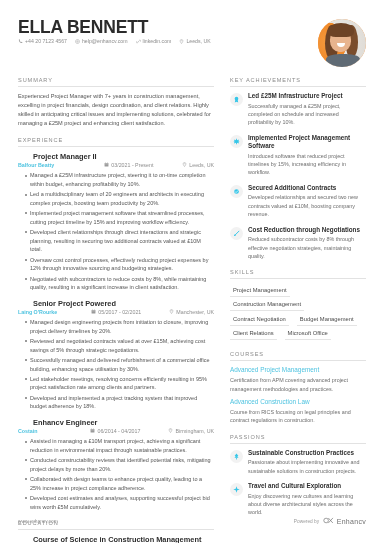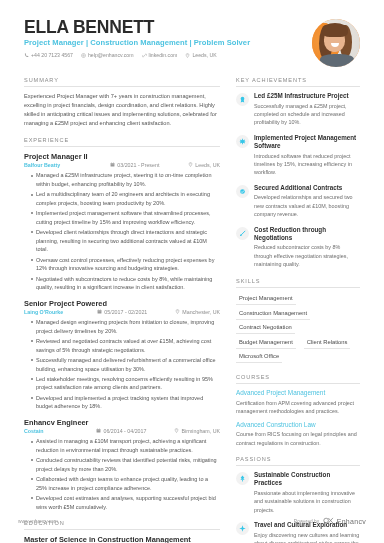--- a/index.html
+++ b/index.html
@@ -13,21 +13,21 @@
     font-family: "Liberation Sans", sans-serif;
     color: #3d3d3d;
     overflow: hidden;
   }
   .page {
     width: 384px;
     height: 543px;
     position: relative;
     background: #fff;
     box-sizing: border-box;
-    padding: 0 24px;
+    padding: 0 18px;
   }
 
   
   .header {
     display: flex;
     align-items: flex-start;
     justify-content: space-between;
     padding-top: 18px;
   }
   .header-left { flex: 1; min-width: 0; }
@@ -146,20 +146,21 @@
 
   
   .entry { margin-bottom: 7px; }
   .entry:last-child { margin-bottom: 0; }
   .entry-title {
     font-size: 7.4px;
     font-weight: bold;
     color: #2f2f2f;
     line-height: 1.25;
     margin-bottom: 1px;
+    margin-left: 15px;
   }
   .entry-meta {
     display: flex;
     align-items: center;
     font-size: 5.3px;
     margin-bottom: 3px;
   }
   .entry-org {
     color: #4ec3e0;
     font-weight: bold;
@@ -283,21 +284,20 @@
   }
 </style>
 </head>
 <body>
 
 <div class="page">
 
   <div class="header">
     <div class="header-left">
       <div class="name">ELLA BENNETT</div>
-      <div class="title-line">Project Manager | Construction Management | Problem Solver</div>
       <div class="contacts">
 
         <div class="contact">
           <span>
             <svg width="5" height="5" viewBox="0 0 16 16">
                 <path d="M3 1.5 5 1l1.5 3-1.4 1a9 9 0 0 0 5 5l1-1.4 3 1.5-.5 2c-.2.7-1 1-1.7.9C7 12.4 3.6 9 2.6 3.2c-.1-.7.2-1.5.9-1.7z" fill="#9a9a9a"></path>
               </svg>
           </span>
           <span>+44 20 7123 4567</span>
         </div>
@@ -449,21 +449,21 @@
             <li>Developed cost estimates and analyses, supporting successful project bid wins worth £5M cumulatively.</li>
           </ul>
         </div>
 
       </div>
 
       <div class="sec">
         <div class="sec-head">EDUCATION</div>
 
         <div class="entry">
-          <div class="entry-title">Master of Science in Construction Management</div>
+          <div class="entry-title">Course of Science in Construction Management</div>
 
         </div>
 
       </div>
 
     </div>
 
     <div class="col-right">
 
       <div class="sec">

